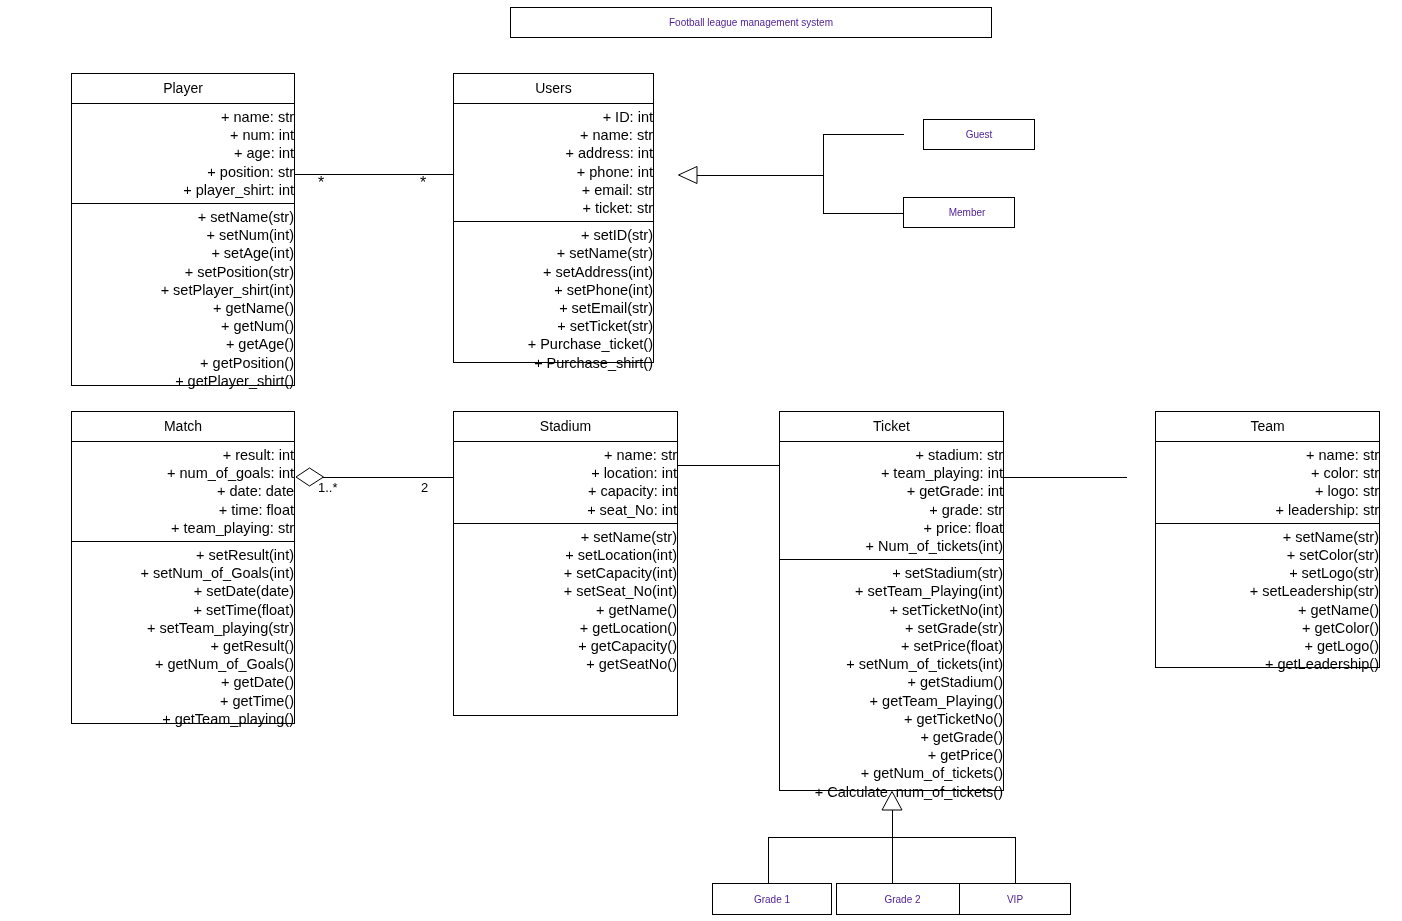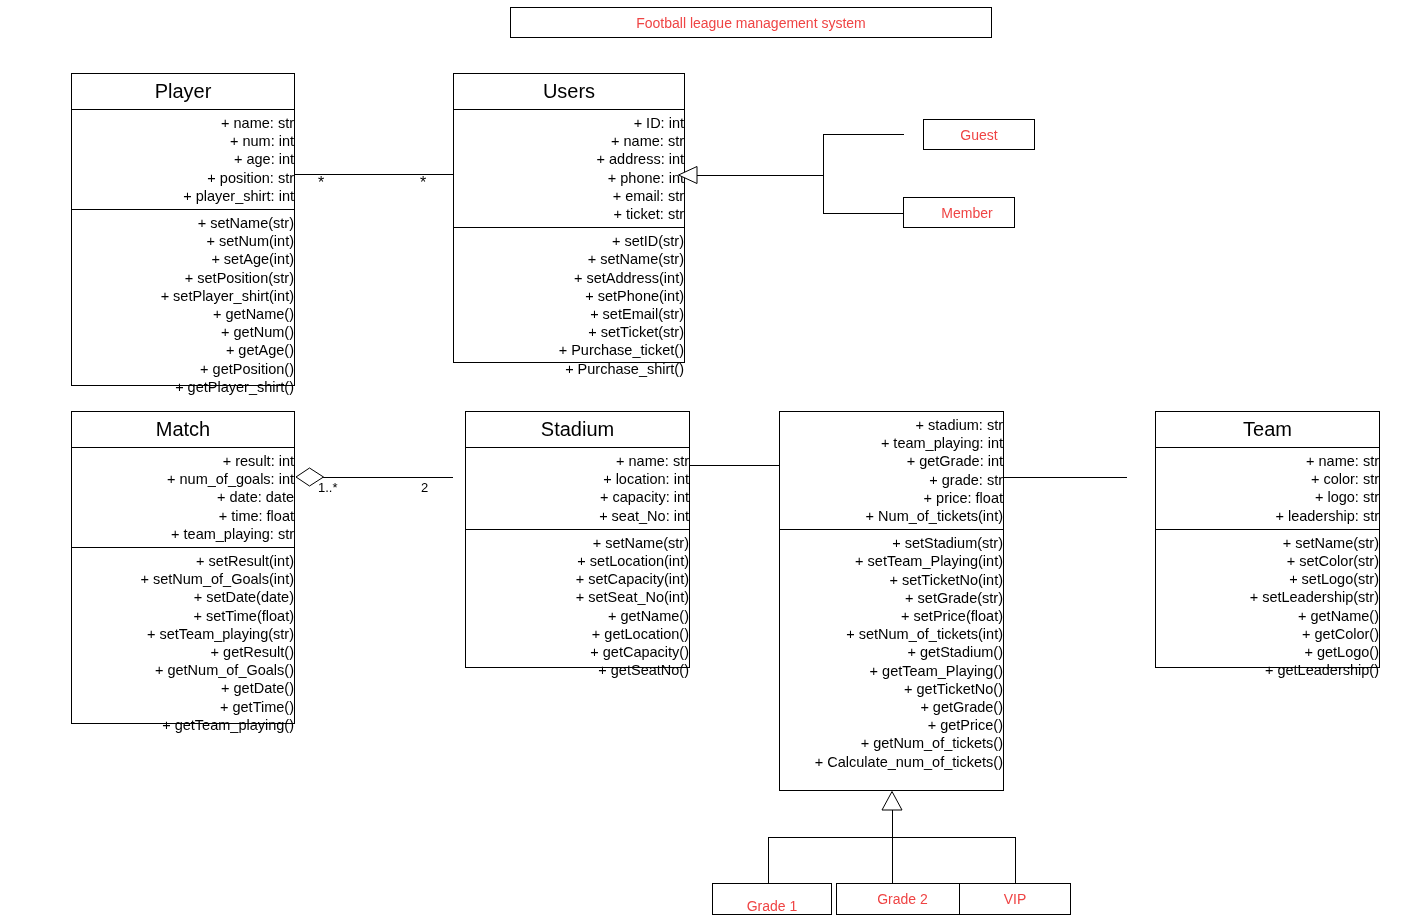--- a/index.html
+++ b/index.html
@@ -20,21 +20,21 @@
   .uml-class {
     position: absolute;
     box-sizing: border-box;
     border: 1px solid #000000;
     background: #ffffff;
     z-index: 5;
   }
   .uml-title {
     box-sizing: border-box;
     text-align: center;
-    font-size: 20px;
+    font-size: 14px;
     color: #000000;
     line-height: 1;
     padding: 7px 4px 8px 4px;
     border-bottom: 1px solid #000000;
     white-space: nowrap;
   }
   .uml-compartment {
     box-sizing: border-box;
     padding: 4px 0 4px 0;
     text-align: right;
@@ -52,22 +52,22 @@
 
   
   .plain-box {
     position: absolute;
     box-sizing: border-box;
     border: 1px solid #000000;
     background: #ffffff;
     display: flex;
     align-items: center;
     justify-content: center;
-    font-size: 14px;
-    color: #ef4444;
+    font-size: 10px;
+    color: #4c1d95;
     z-index: 5;
     white-space: nowrap;
   }
 
   
   .line-h {
     position: absolute;
     height: 0;
     border-top: 1px solid #000000;
     z-index: 2;
@@ -121,21 +121,21 @@
       <div class="uml-row">+ setPosition(str)</div>
       <div class="uml-row">+ setPlayer_shirt(int)</div>
       <div class="uml-row">+ getName()</div>
       <div class="uml-row">+ getNum()</div>
       <div class="uml-row">+ getAge()</div>
       <div class="uml-row">+ getPosition()</div>
       <div class="uml-row">+ getPlayer_shirt()</div>
     </div>
   </div>
 
-  <div class="uml-class" style="left:453px; top:73px; width:232px; height:290px;">
+  <div class="uml-class" style="left:453px; top:73px; width:201px; height:290px;">
     <div class="uml-title">Users</div>
     <div class="uml-compartment">
       <div class="uml-row">+ ID: int</div>
       <div class="uml-row">+ name: str</div>
       <div class="uml-row">+ address: int</div>
       <div class="uml-row">+ phone: int</div>
       <div class="uml-row">+ email: str</div>
       <div class="uml-row">+ ticket: str</div>
     </div>
     <div class="uml-compartment divider">
@@ -166,41 +166,42 @@
       <div class="uml-row">+ setTime(float)</div>
       <div class="uml-row">+ setTeam_playing(str)</div>
       <div class="uml-row">+ getResult()</div>
       <div class="uml-row">+ getNum_of_Goals()</div>
       <div class="uml-row">+ getDate()</div>
       <div class="uml-row">+ getTime()</div>
       <div class="uml-row">+ getTeam_playing()</div>
     </div>
   </div>
 
-  <div class="uml-class" style="left:453px; top:411px; width:225px; height:257px;margin-left:12px;">
+  <div class="uml-class" style="left:453px; top:411px; width:225px; height:305px;">
     <div class="uml-title">Stadium</div>
     <div class="uml-compartment">
       <div class="uml-row">+ name: str</div>
       <div class="uml-row">+ location: int</div>
       <div class="uml-row">+ capacity: int</div>
       <div class="uml-row">+ seat_No: int</div>
     </div>
     <div class="uml-compartment divider">
       <div class="uml-row">+ setName(str)</div>
       <div class="uml-row">+ setLocation(int)</div>
       <div class="uml-row">+ setCapacity(int)</div>
       <div class="uml-row">+ setSeat_No(int)</div>
       <div class="uml-row">+ getName()</div>
       <div class="uml-row">+ getLocation()</div>
       <div class="uml-row">+ getCapacity()</div>
       <div class="uml-row">+ getSeatNo()</div>
     </div>
   </div>
 
   <div class="uml-class" style="left:779px; top:411px; width:225px; height:380px;">
+    <div class="uml-title">Ticket</div>
     <div class="uml-compartment">
       <div class="uml-row">+ stadium: str</div>
       <div class="uml-row">+ team_playing: int</div>
       <div class="uml-row">+ getGrade: int</div>
       <div class="uml-row">+ grade: str</div>
       <div class="uml-row">+ price: float</div>
       <div class="uml-row">+ Num_of_tickets(int)</div>
     </div>
     <div class="uml-compartment divider">
       <div class="uml-row">+ setStadium(str)</div>
@@ -239,21 +240,21 @@
     </div>
   </div>
 
   <div class="plain-box" style="left:903px; top:119px; width:112px; height:31px;margin-left:20px;">
     <span>Guest</span>
   </div>
   <div class="plain-box" style="left:903px; top:197px; width:112px; height:31px;padding-left:16px;">
     <span>Member</span>
   </div>
 
-  <div class="plain-box" style="left:712px; top:883px; width:120px; height:32px;align-items:flex-end;">
+  <div class="plain-box" style="left:712px; top:883px; width:120px; height:32px;">
     <span>Grade 1</span>
   </div>
   <div class="plain-box" style="left:836px; top:883px; width:133px; height:32px;">
     <span>Grade 2</span>
   </div>
   <div class="plain-box" style="left:959px; top:883px; width:112px; height:32px;">
     <span>VIP</span>
   </div>
 
   <div class="line-h" style="left:295px; top:174px; width:158px;"></div>

